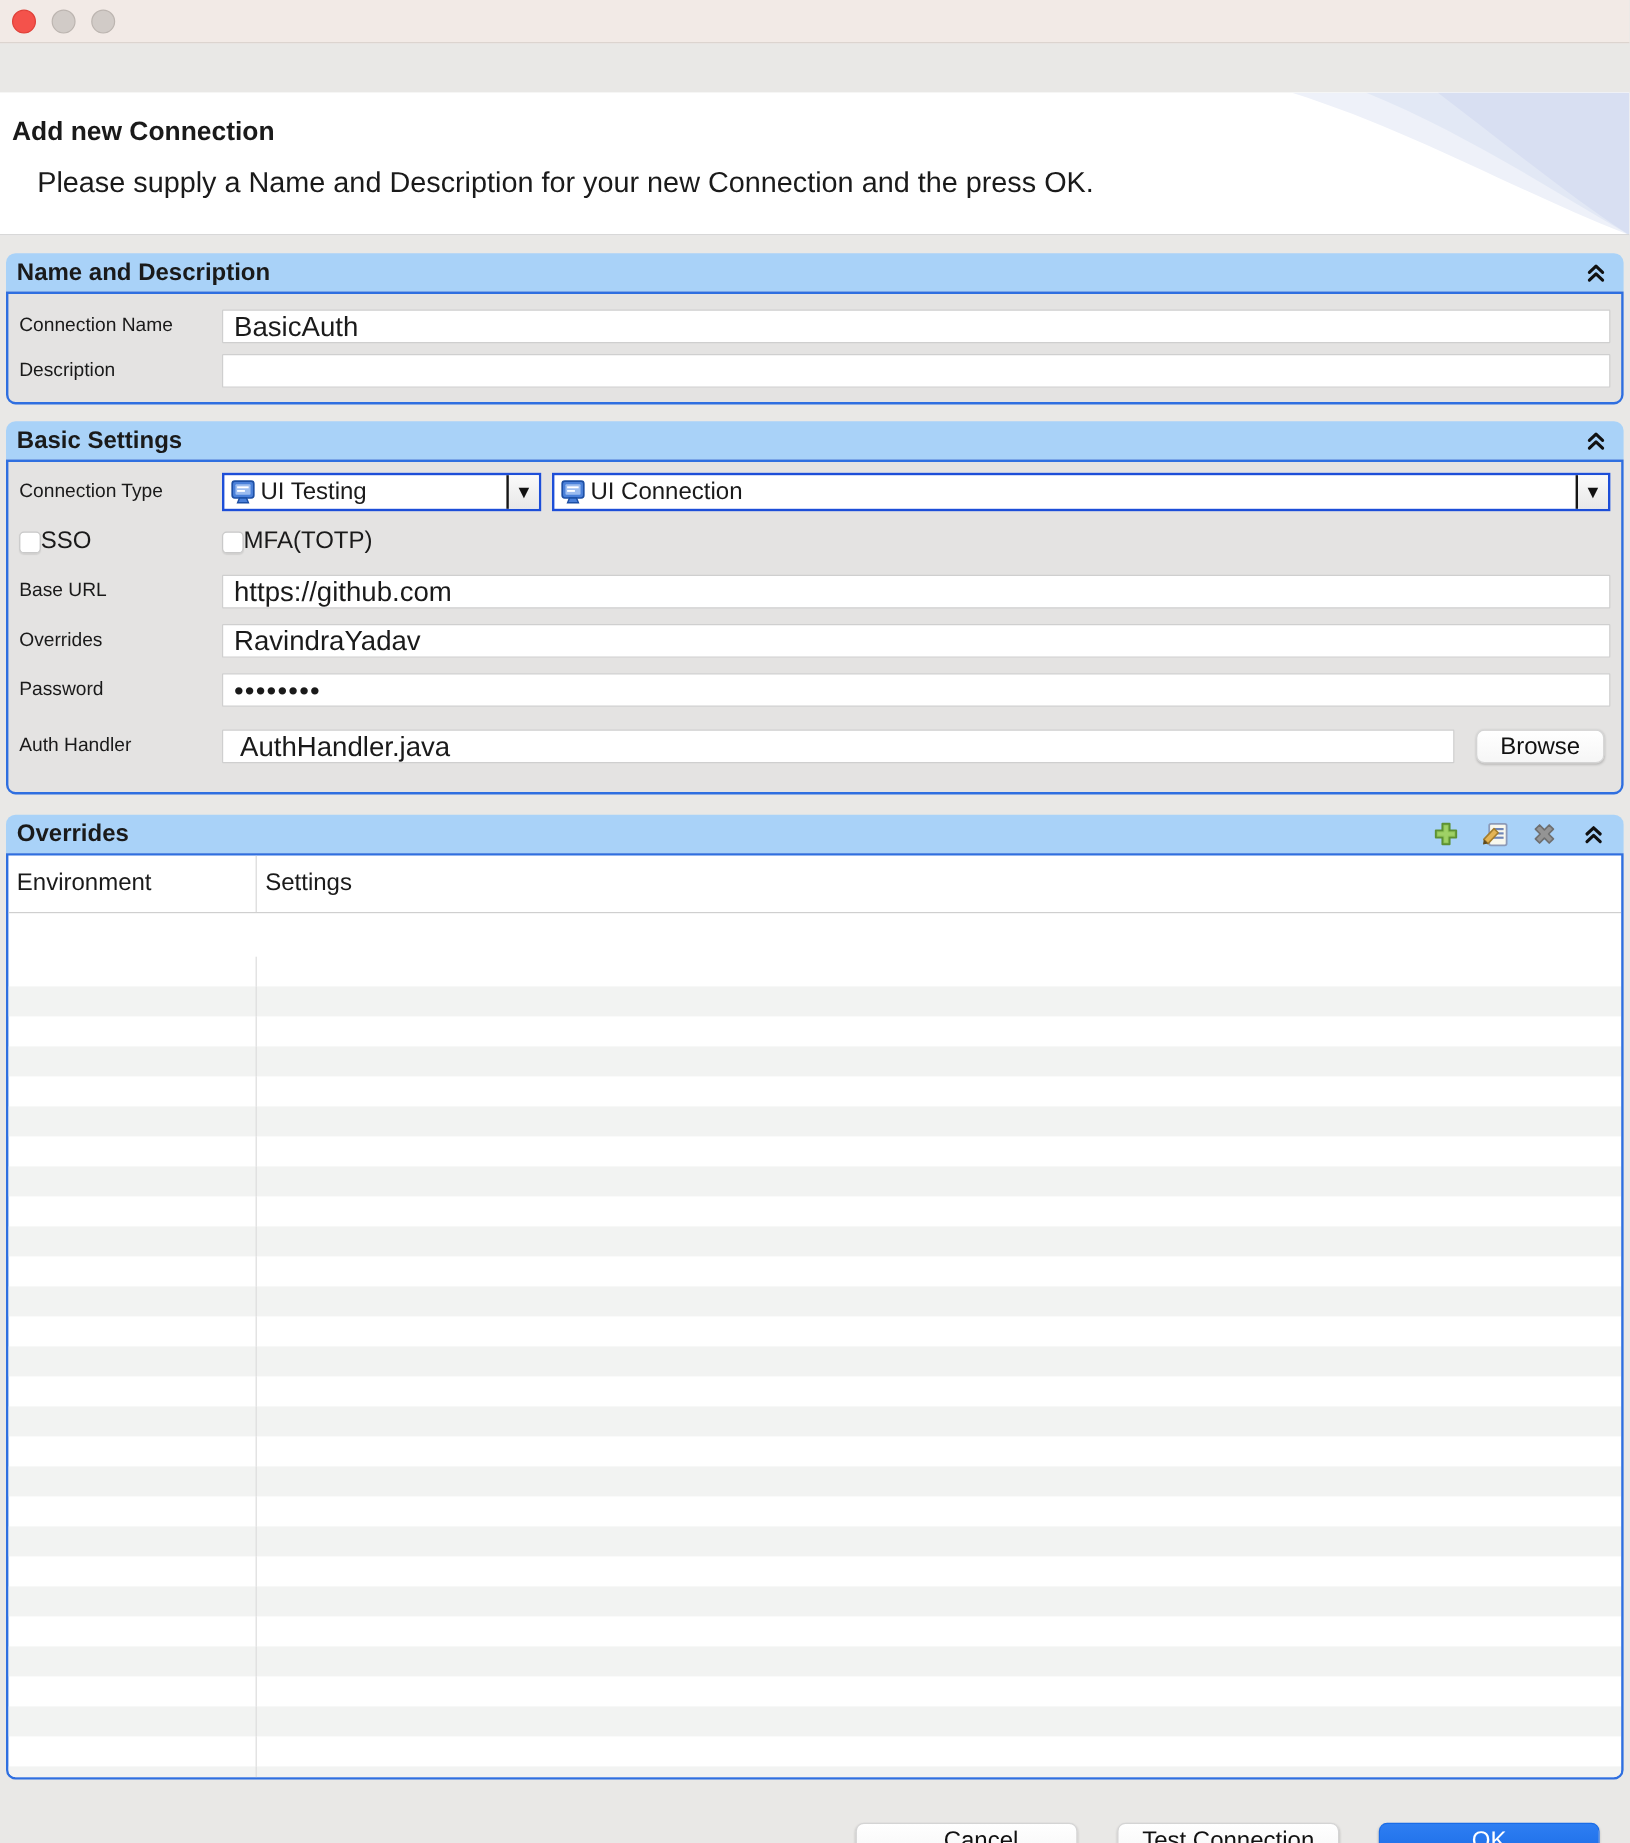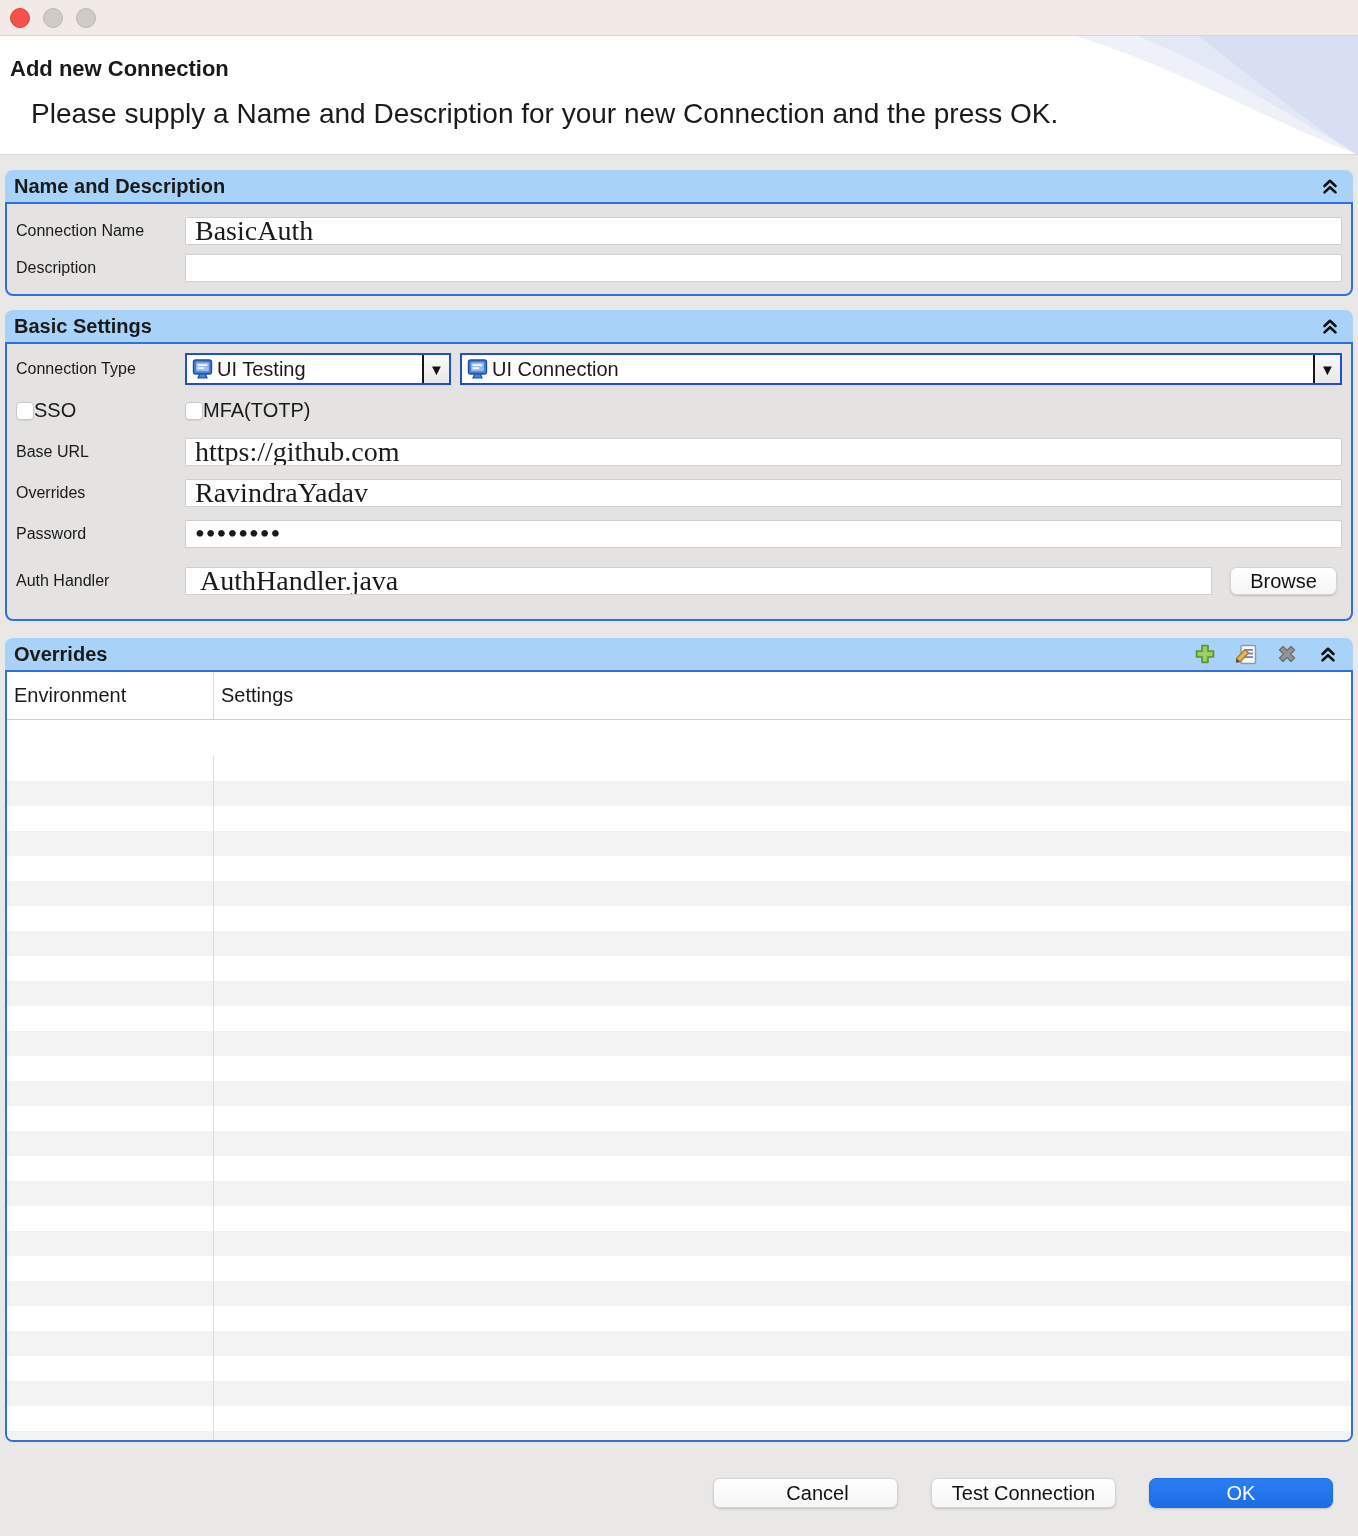--- a/index.html
+++ b/index.html
@@ -16,42 +16,43 @@
     height:36px; background:#f2eae6; border-bottom:1px solid #dcd4cf;
     display:flex; align-items:center; padding-left:10px;
   }
   .tl-dot { width:20px; height:20px; border-radius:50%; margin-right:13px; }
   .tl-red  { background:#f4524b; border:1px solid #df4038; }
   .tl-gray { background:#d1cbc7; border:1px solid #bcb5b0; }
   
   .hero {
     height:119px; background:#ffffff; position:relative; overflow:hidden;
     border-bottom:1px solid #d8d8d8;
+    margin-top:41px;
   }
   .hero-swirl { position:absolute; top:0; right:0; width:310px; height:119px; pointer-events:none; }
   .hero-title { position:absolute; left:10px; top:20px; font-size:22px; font-weight:bold; }
-  .hero-sub   { position:absolute; left:31px; top:62px; font-size:28px; }
+  .hero-sub   { position:absolute; left:31px; top:62px; font-size:24px; }
   
   .section { margin:0 5px; }
   .sec-head {
     height:32px; background:#a9d2f8; border-radius:8px 8px 0 0;
     display:flex; align-items:center; padding:0 12px 0 9px;
     font-size:20px; font-weight:bold;
   }
   .sec-head .spacer { flex:1; }
   .sec-body {
     background:#e4e3e2; border:2px solid #2f6fe0; border-radius:0 0 8px 8px;
   }
   .chev-btn { width:22px; height:22px; display:flex; align-items:center; justify-content:center; cursor:pointer; }
   
   .frow { display:flex; align-items:center; }
   .flabel { flex:0 0 169px; font-size:16px; line-height:28px; }
   .tinput {
     flex:1; height:28px; background:#ffffff; border:1px solid #cfcfcf;
-    font-family:Liberation Serif, serif; font-size:28px; padding:0 9px; color:#1a1a1a;
+    font-family:Liberation Sans, sans-serif; font-size:23px; padding:0 9px; color:#1a1a1a;
     border-radius:1px; outline:none;
   }
   
   .combo {
     height:32px; background:#ffffff; border:2px solid #1d4ed8;
     display:flex; align-items:center; cursor:pointer;
   }
   .combo .cicon { margin:0 3px 0 4px; display:flex; }
   .combo .ctext { font-size:20px; flex:1; white-space:nowrap; }
   .combo .arrowbox {

